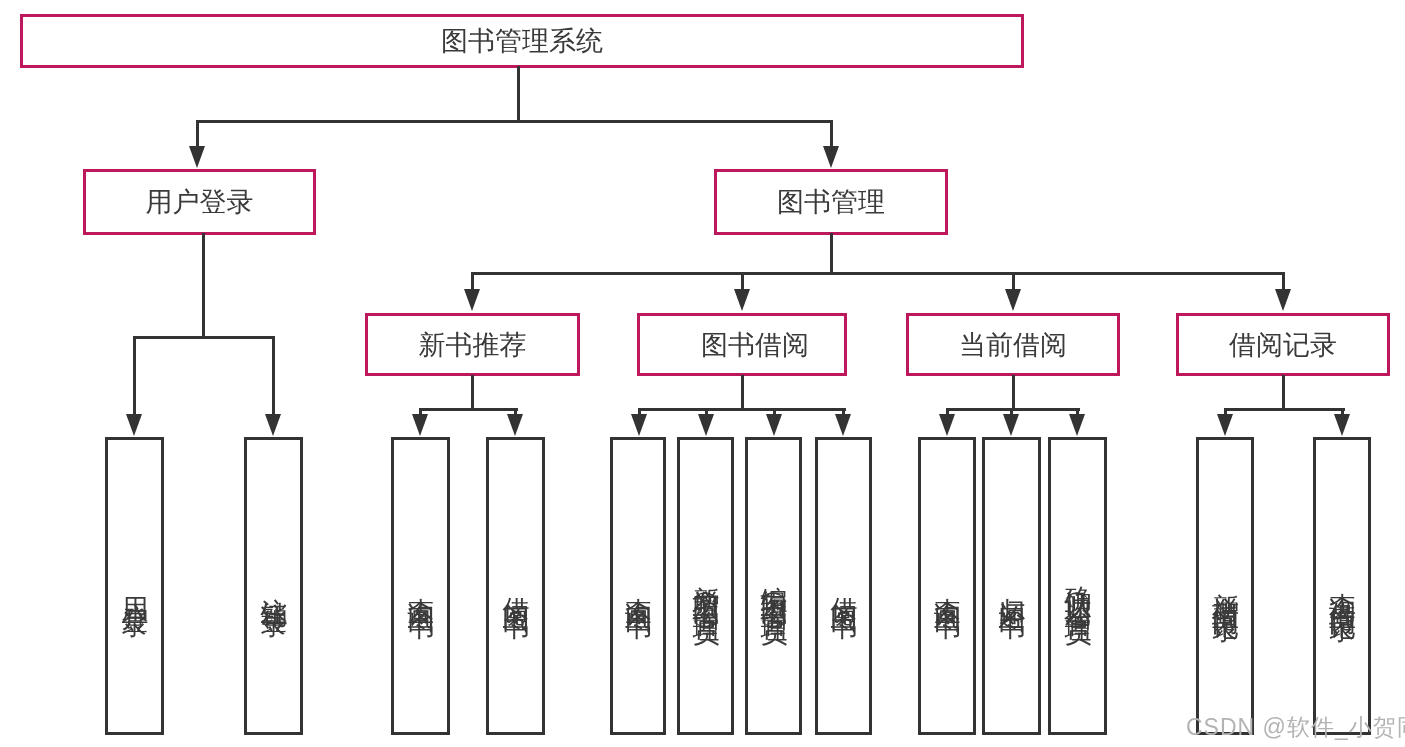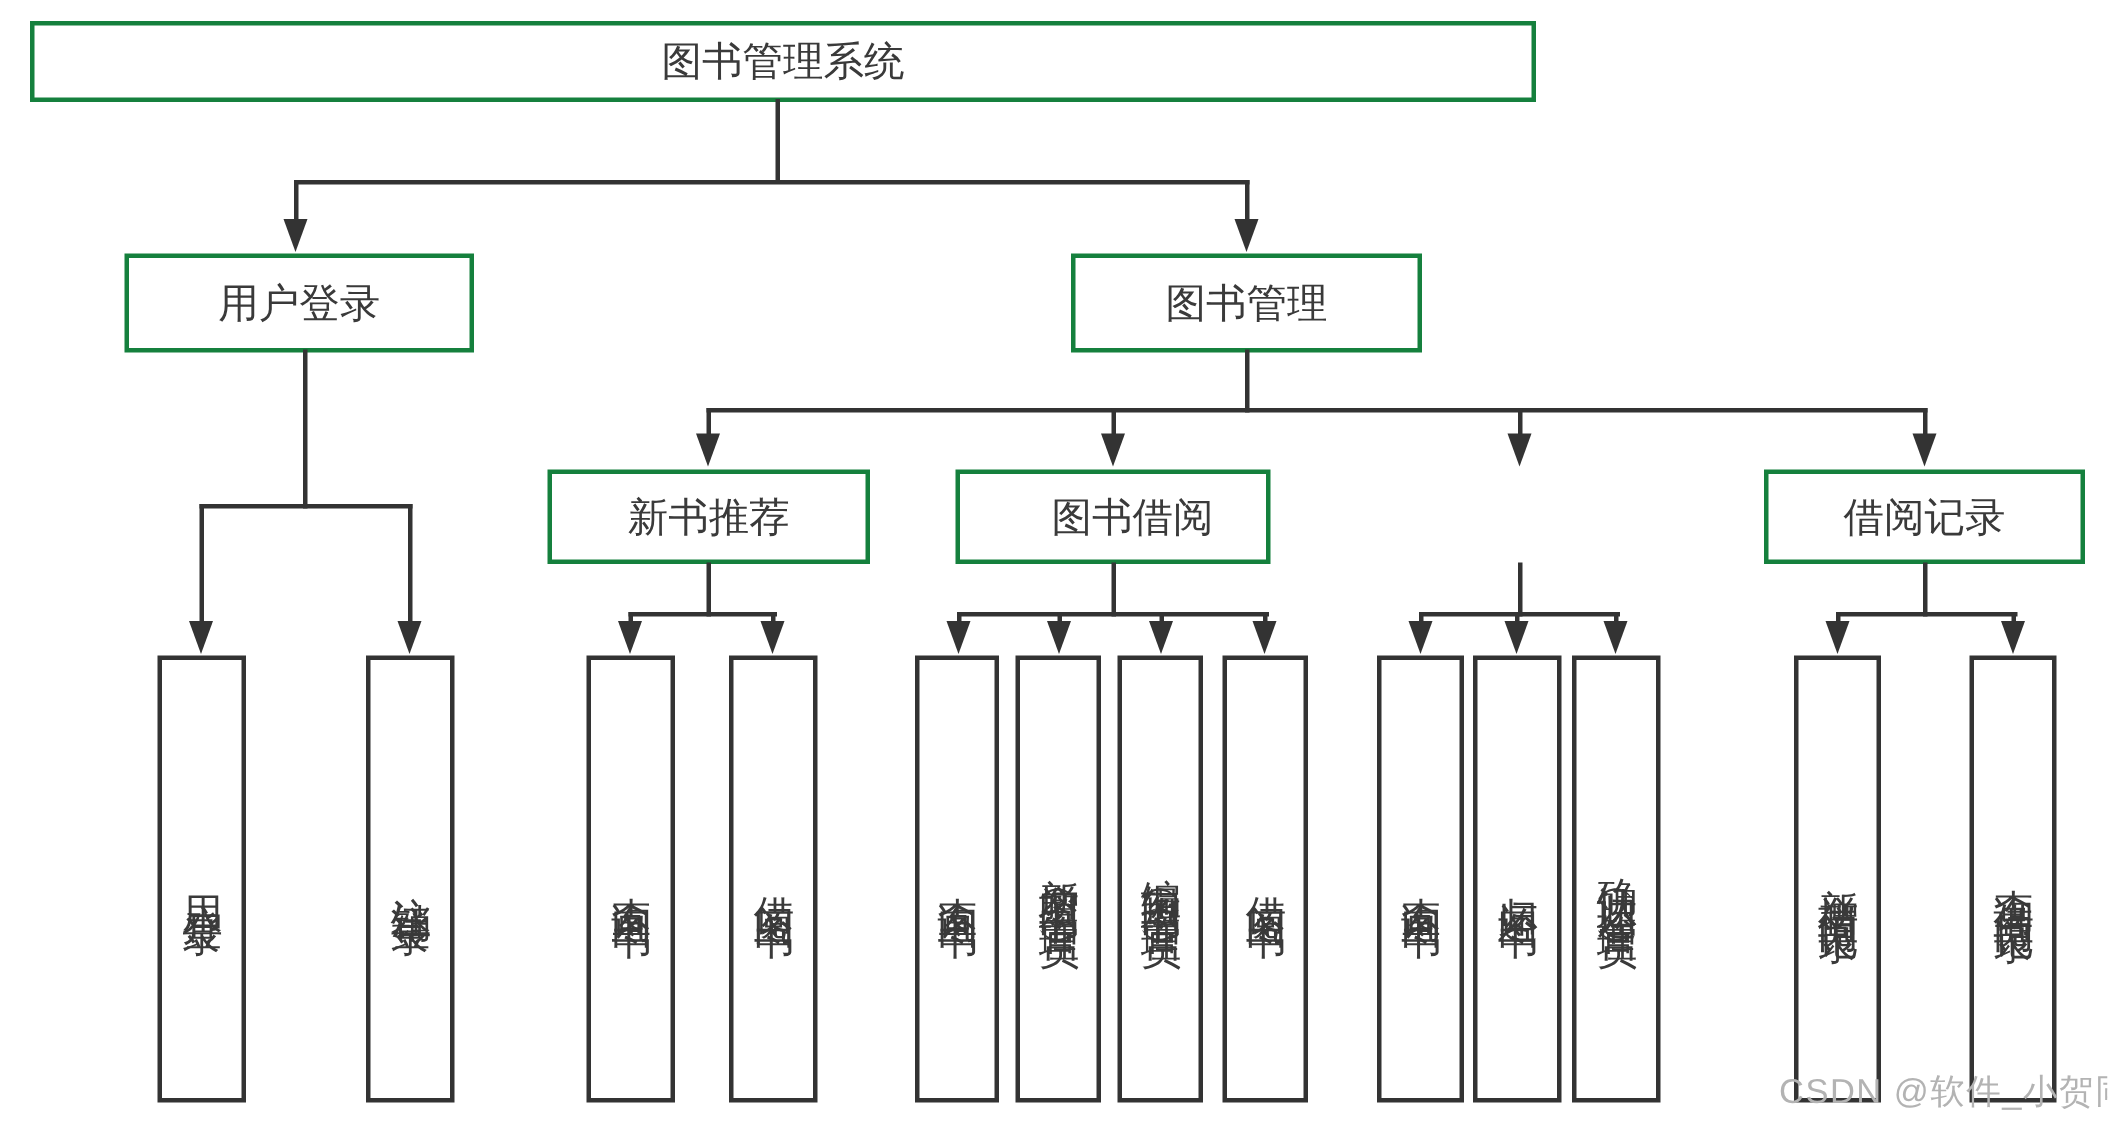--- a/index.html
+++ b/index.html
@@ -5,21 +5,21 @@
   html,body{margin:0;padding:0;background:#ffffff;}
   #canvas{
     position:relative;
     width:1405px;height:747px;
     background:#ffffff;
     font-family:"Liberation Sans","DejaVu Sans",sans-serif;
     overflow:hidden;
   }
   .node{
     position:absolute;
-    border:3px solid #15803d;
+    border:3px solid #be185d;
     background:#ffffff;
     display:flex;align-items:center;justify-content:center;
     font-size:27px;color:#3a3a3a;
     box-sizing:border-box;
     white-space:nowrap;
   }
   .leaf{
     position:absolute;
     top:437px;height:298px;
     border:3px solid #333333;
@@ -51,20 +51,21 @@
 
 <div id="canvas">
 
   <div class="node" style="left:20px;top:14px;width:1004px;height:54px;">图书管理系统</div>
 
   <div class="node" style="left:83px;top:169px;width:233px;height:66px;">用户登录</div>
   <div class="node" style="left:365px;top:313px;width:215px;height:63px;">新书推荐</div>
 
   <div class="node" style="left:714px;top:169px;width:234px;height:66px;">图书管理</div>
   <div class="node" style="left:637px;top:313px;width:210px;height:63px;padding-left:26px;">图书借阅</div>
+  <div class="node" style="left:906px;top:313px;width:214px;height:63px;">当前借阅</div>
   <div class="node" style="left:1176px;top:313px;width:214px;height:63px;">借阅记录</div>
 
   <div class="leaf" style="left:105px;width:59px;">
     <span>用户登录</span>
     </div>
   <div class="leaf" style="left:244px;width:59px;">
     <span>注销登录</span>
     </div>
 
   <div class="leaf" style="left:391px;width:59px;">

